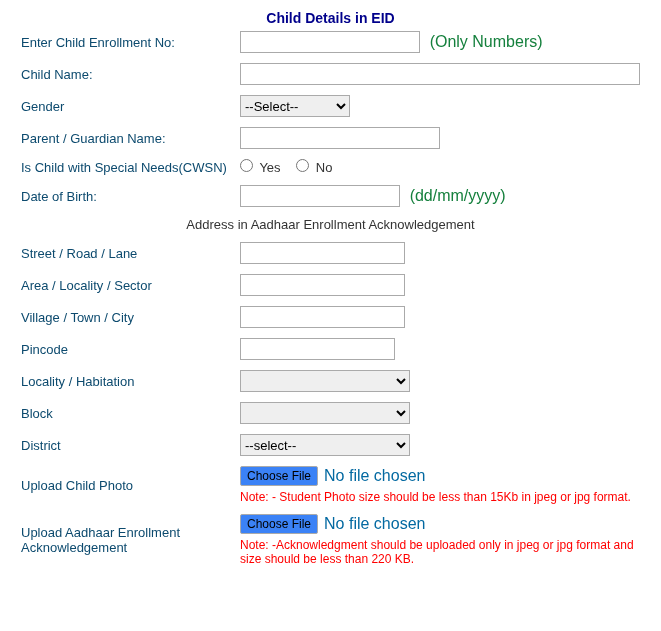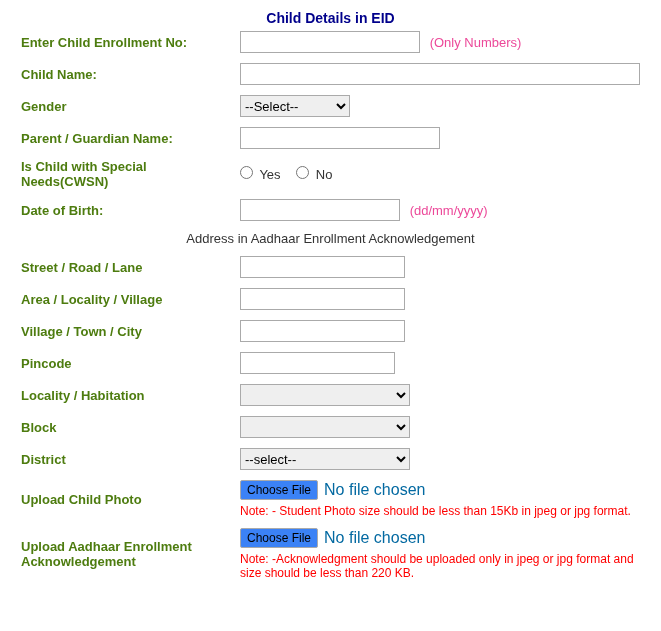--- a/index.html
+++ b/index.html
@@ -22,36 +22,36 @@
     .form-table {
       width: 100%;
       border-collapse: collapse;
     }
     .form-table td {
       padding: 5px 6px;
       vertical-align: middle;
     }
     .label-col {
       width: 230px;
-      color: #4d7c0f;
-      font-weight: bold;
+      color: #0c4a6e;
+      font-weight: normal;
     }
     .input-text {
       border: 1px solid #aaa;
       padding: 3px 5px;
       font-size: 13px;
       height: 22px;
     }
     .input-wide { width: 400px; }
     .input-mid { width: 180px; }
     .input-short { width: 160px; }
     .input-pincode { width: 155px; }
     .hint-red {
-      color: #ec4899;
-      font-size: 13px;
+      color: #15803d;
+      font-size: 16px;
       margin-left: 6px;
     }
     select.select-gender {
       width: 110px;
       height: 22px;
       font-size: 13px;
       border: 1px solid #aaa;
     }
     select.select-drop {
       width: 170px;
@@ -165,21 +165,21 @@
 
 
     <tr>
       <td class="label-col">Street / Road / Lane</td>
       <td>
         <input type="text" class="input-text" style="width: 165px;">
       </td>
     </tr>
 
     <tr>
-      <td class="label-col">Area / Locality / Village</td>
+      <td class="label-col">Area / Locality / Sector</td>
       <td>
         <input type="text" class="input-text" style="width: 165px;">
       </td>
     </tr>
 
     <tr>
       <td class="label-col">Village / Town / City</td>
       <td>
         <input type="text" class="input-text" style="width: 165px;">
       </td>

